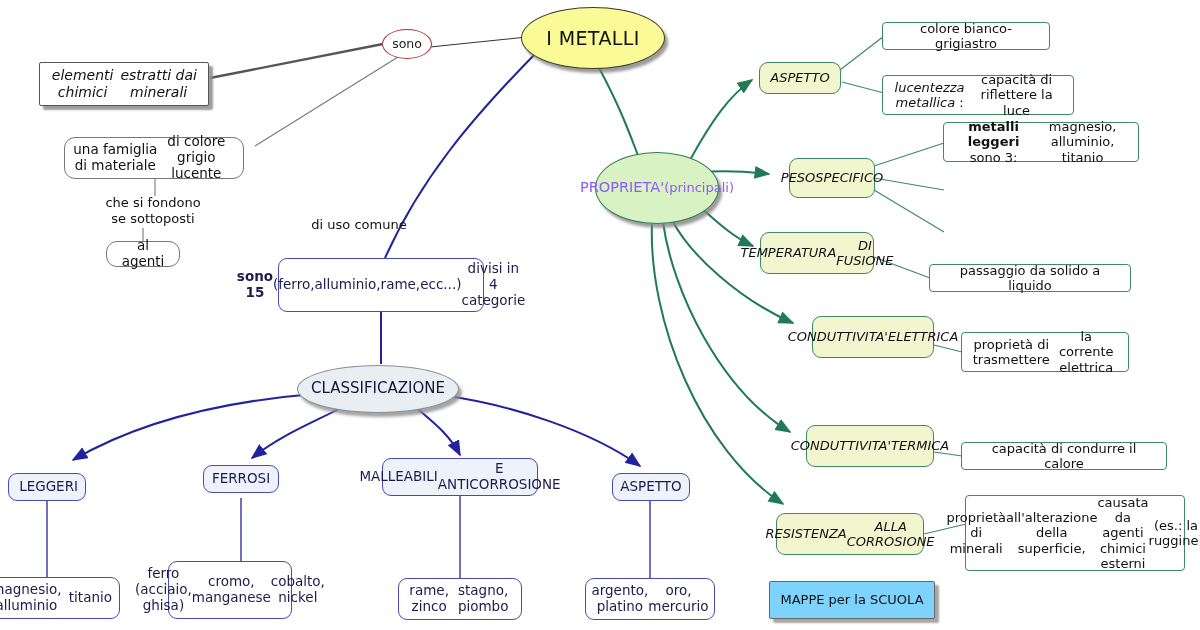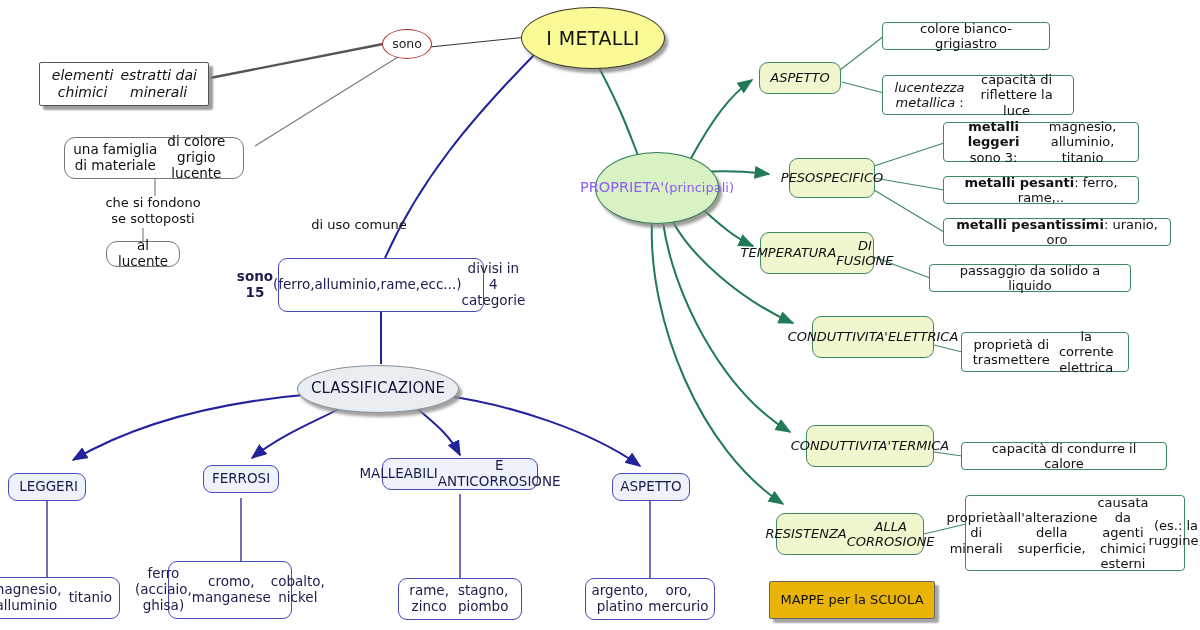--- a/index.html
+++ b/index.html
@@ -62,21 +62,21 @@
   .box-grey-round{
     background:#ffffff;border:1.2px solid #777777;border-radius:11px;
     font-size:13.5px;color:#111;padding:3px 8px;
   }
   .box-shadow-sq{
     background:#ffffff;border:1.3px solid #555;border-radius:2px;
     box-shadow:4px 4px 2px rgba(140,140,140,.85);
     font-size:14px;color:#111;padding:4px 8px;font-style:italic;
   }
   .box-footer{
-    background:#eab308;border:1.2px solid #666;border-radius:2px;
+    background:#7dd3fc;border:1.2px solid #666;border-radius:2px;
     box-shadow:4px 4px 2px rgba(150,150,150,.85);
     font-size:13px;color:#111;padding:3px 8px;
   }
   .plain-label{
     position:absolute;font-size:13px;color:#111;text-align:center;
     background:transparent;line-height:1.2;
   }
   b{font-weight:bold;}
   i{font-style:italic;}
   .lines{flex-direction:row;}
@@ -157,21 +157,21 @@
     <span>una famiglia di materiale</span>
     <span>di colore grigio lucente</span>
   </div>
 
   <div class="plain-label" style="left:93px;top:195px;width:120px;">
     <div>che si fondono</div>
     <div>se sottoposti</div>
   </div>
 
   <div class="node box-grey-round" style="left:106px;top:241px;width:74px;height:26px;">
-    <span>al lucente</span>
+    <span>al agenti</span>
   </div>
 
   <div class="plain-label" style="left:284px;top:217px;width:150px;">
     <span>di uso comune</span>
   </div>
 
   <div class="node box-blue-white lines" style="left:278px;top:258px;width:206px;height:54px;">
     <span style="font-weight:bold;">sono 15</span>
     <span>(ferro,alluminio,rame,ecc...)</span>
     <span>divisi in 4 categorie</span>
@@ -202,30 +202,20 @@
   <div class="node box-green lines" style="left:789px;top:158px;width:86px;height:40px;">
     <span>PESO</span>
     <span>SPECIFICO</span>
   </div>
   <div class="node box-white-green lines" style="left:943px;top:122px;width:196px;height:40px;">
     <span>
       <b>metalli leggeri</b><span> sono 3:</span>
     </span>
     <span>magnesio, alluminio, titanio</span>
   </div>
-  <div class="node box-white-green" style="left:943px;top:176px;width:196px;height:28px;">
-    <span>
-      <b>metalli pesanti</b><span>: ferro, rame,..</span>
-    </span>
-  </div>
-  <div class="node box-white-green" style="left:943px;top:218px;width:228px;height:28px;">
-    <span>
-      <b>metalli pesantissimi</b><span>: uranio, oro</span>
-    </span>
-  </div>
 
   <div class="node box-green lines" style="left:760px;top:232px;width:114px;height:42px;">
     <span>TEMPERATURA</span>
     <span>DI FUSIONE</span>
   </div>
   <div class="node box-white-green" style="left:929px;top:264px;width:202px;height:28px;">
     <span>passaggio da solido a liquido</span>
   </div>
 
   <div class="node box-green lines" style="left:812px;top:316px;width:122px;height:42px;">
@@ -266,21 +256,21 @@
 
   <div class="node box-blue" style="left:203px;top:465px;width:76px;height:28px;">
     <span>FERROSI</span>
   </div>
   <div class="node box-blue-white lines" style="left:168px;top:561px;width:124px;height:58px;">
     <span>ferro (acciaio, ghisa)</span>
     <span>cromo, manganese</span>
     <span>cobalto, nickel</span>
   </div>
 
-  <div class="node box-blue lines" style="left:382px;top:458px;width:156px;height:32px;">
+  <div class="node box-blue lines" style="left:382px;top:458px;width:156px;height:38px;">
     <span>MALLEABILI</span>
     <span>E ANTICORROSIONE</span>
   </div>
   <div class="node box-blue-white lines" style="left:398px;top:578px;width:124px;height:42px;">
     <span>rame, zinco</span>
     <span>stagno, piombo</span>
   </div>
 
   <div class="node box-blue" style="left:612px;top:473px;width:78px;height:28px;">
     <span>ASPETTO</span>

